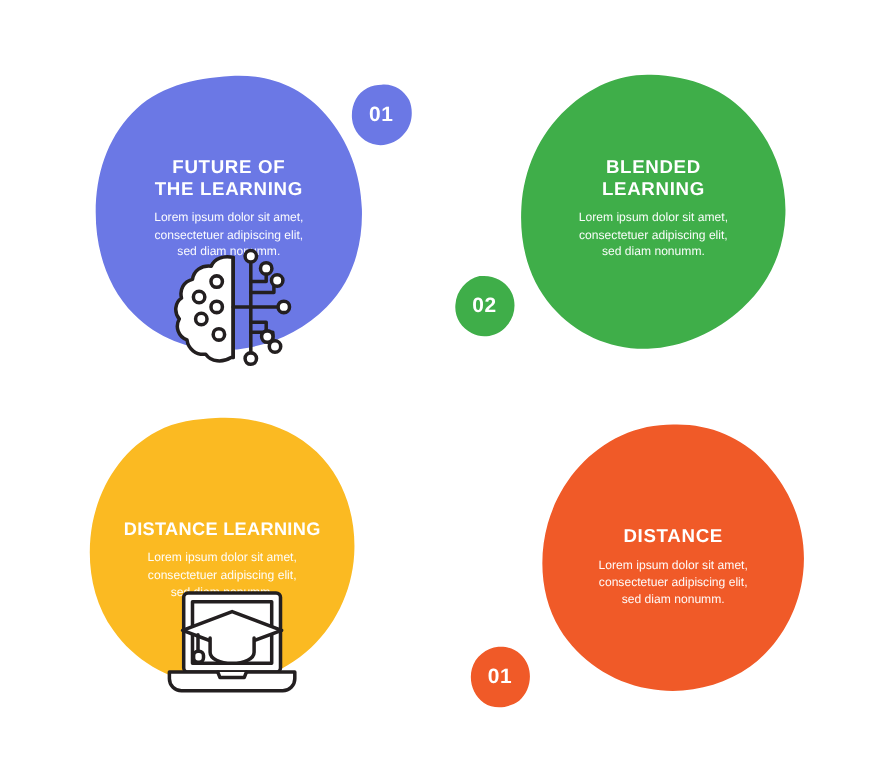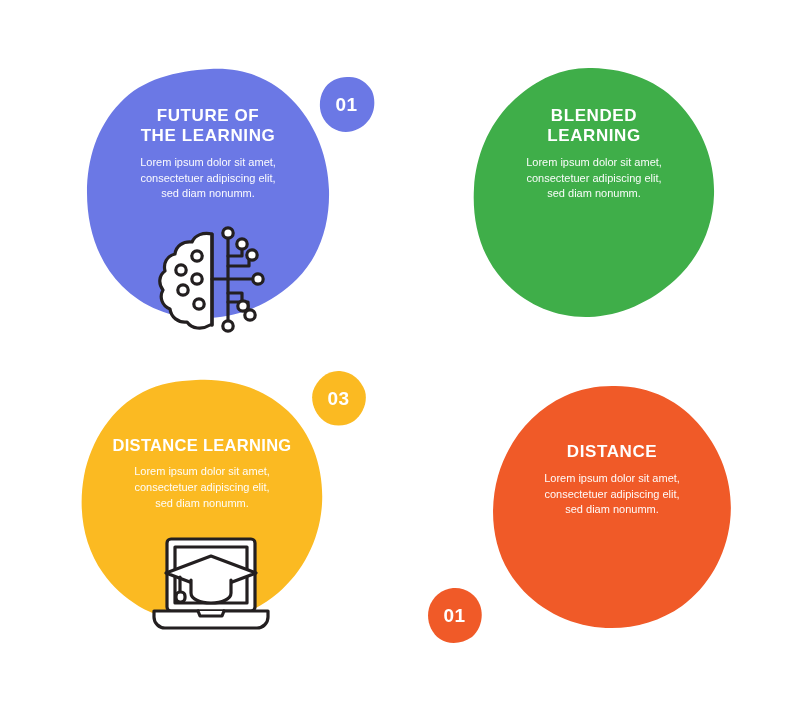--- a/index.html
+++ b/index.html
@@ -47,20 +47,21 @@
   .q4 .card-text { top:58px;  padding:0 18px; }
 
   .card-title {
     font-size:17px;
     font-weight:bold;
     letter-spacing:0.6px;
     line-height:1.18;
     color:#ffffff;
     white-space:pre-line;
     margin-bottom:9px;
+    margin-top:36px;
   }
   .q3 .card-title { font-size:16.5px; letter-spacing:0.3px; }
   .card-desc {
     font-size:11px;
     line-height:1.42;
     color:#ffffff;
     white-space:pre-line;
     opacity:0.97;
   }
 
@@ -165,20 +166,27 @@
     <div class="blob-wrap" style="pointer-events:none;">
       <div class="card-text">
         <div class="card-title">BLENDED
 LEARNING</div>
         <div class="card-desc">Lorem ipsum dolor sit amet,
 consectetuer adipiscing elit,
 sed diam nonumm.</div>
       </div>
     </div>
 
+    <div class="badge">
+      <svg class="badge-blobsvg" viewBox="0 0 57 57">
+        <path d="M28 1 C40 1 50 8 54 18 C58 29 55 41 46 49 C38 56 26 58 17 53
+                 C7 48 1 38 2 27 C3 14 12 4 24 1 Z" fill="#3FAE49"></path>
+      </svg>
+      <span class="badge-num">02</span>
+    </div>
   </div>
 
   <div class="quadrant q3">
     <div class="blob-wrap">
       <svg class="blob-svg" viewBox="0 0 248 256" preserveAspectRatio="none">
         <path id="blob3" d="M118 2 C152 0 186 10 210 33 C235 57 246 92 244 126 C242 160 226 193 200 215
                  C174 237 140 248 108 244 C74 240 44 222 25 195 C5 167 0 131 6 98
                  C13 62 34 30 65 14 C82 5 100 3 118 2 Z" fill="#FBBA22"></path>
       </svg>
     </div>
@@ -199,27 +207,20 @@
           <path d="M52 77 L54 82 L76 82 L78 77"></path>
         </g>
         <g fill="#ffffff" stroke="#231f20" stroke-width="3.2" stroke-linejoin="round" stroke-linecap="round">
           <polygon points="65,22 110,39 65,56 20,39"></polygon>
           <path d="M45 46 L45 59 C45 65 54 69 65 69 C76 69 85 65 85 59 L85 46"></path>
           <line x1="34" y1="43" x2="34" y2="58"></line>
           <rect x="30" y="58" width="9" height="10" rx="4"></rect>
         </g>
       </svg>
     </div>
-    <div class="badge">
-      <svg class="badge-blobsvg" viewBox="0 0 57 57">
-        <path d="M30 1 C42 2 51 10 55 21 C58 32 53 44 44 51 C35 57 22 57 14 51
-                 C5 44 0 32 3 21 C7 9 18 0 30 1 Z" fill="#FBBA22"></path>
-      </svg>
-      <span class="badge-num">03</span>
-    </div>
   </div>
 
   <div class="quadrant q4">
     <div class="blob-wrap">
       <svg class="blob-svg" viewBox="0 0 248 256" preserveAspectRatio="none">
         <path id="blob4" d="M124 2 C160 1 192 16 214 44 C236 71 246 105 242 138 C238 172 220 203 194 222
                  C167 241 133 248 101 242 C68 236 38 216 21 188 C4 160 1 124 10 92
                  C20 57 44 27 77 12 C92 5 108 2 124 2 Z" fill="#F05A28"></path>
       </svg>
     </div>

